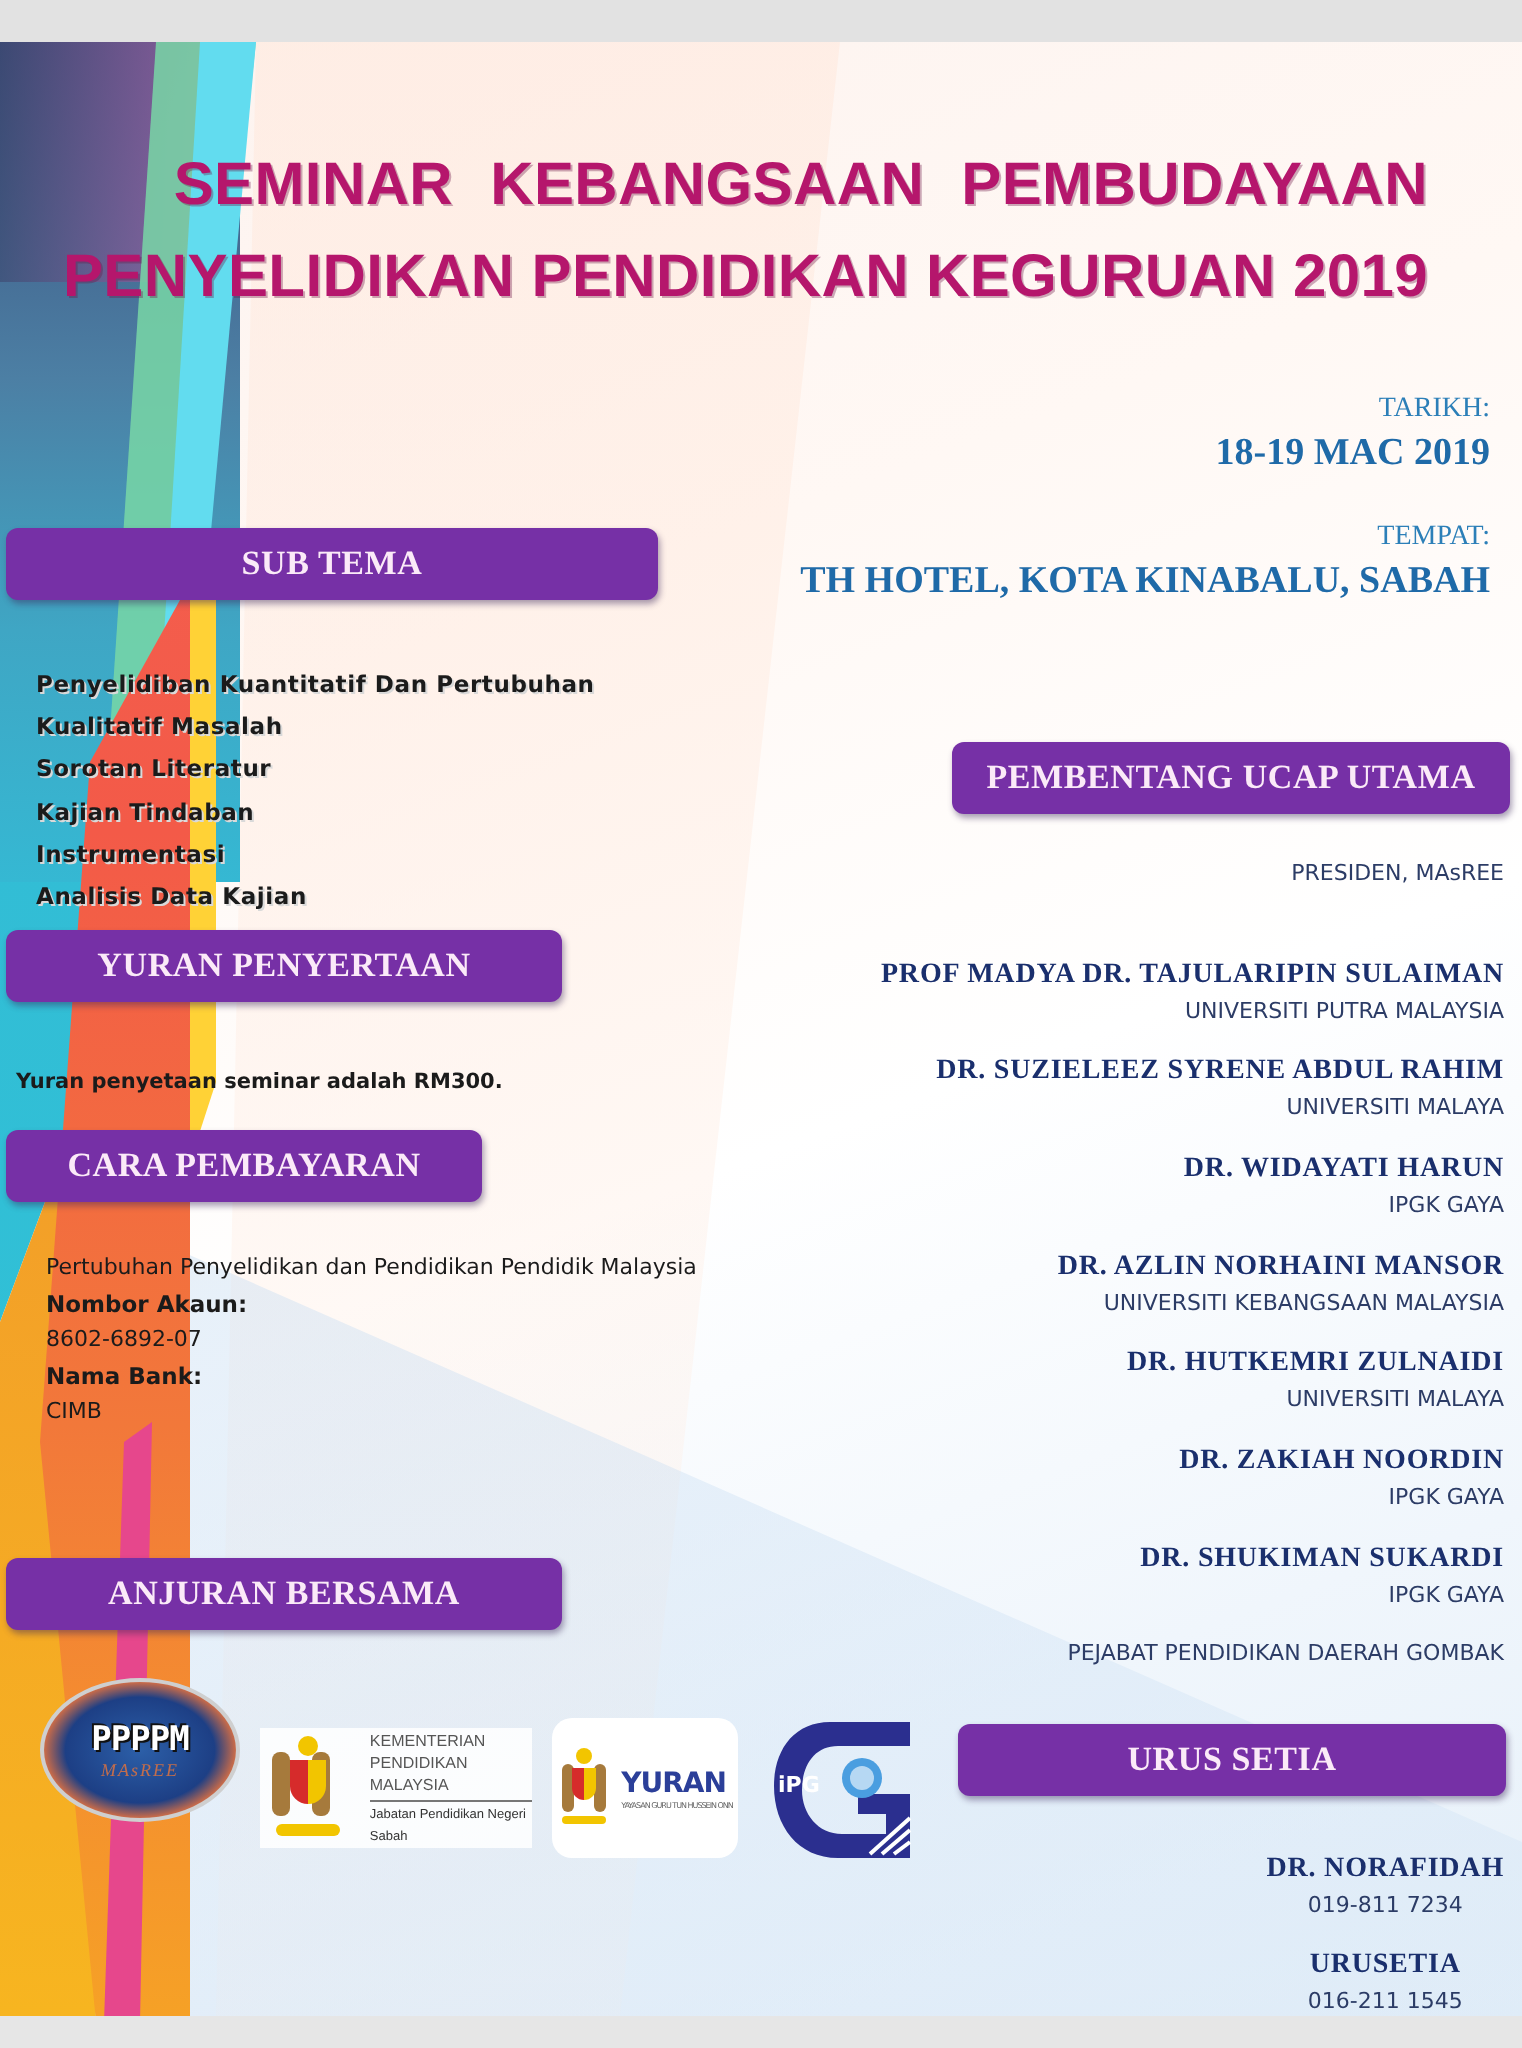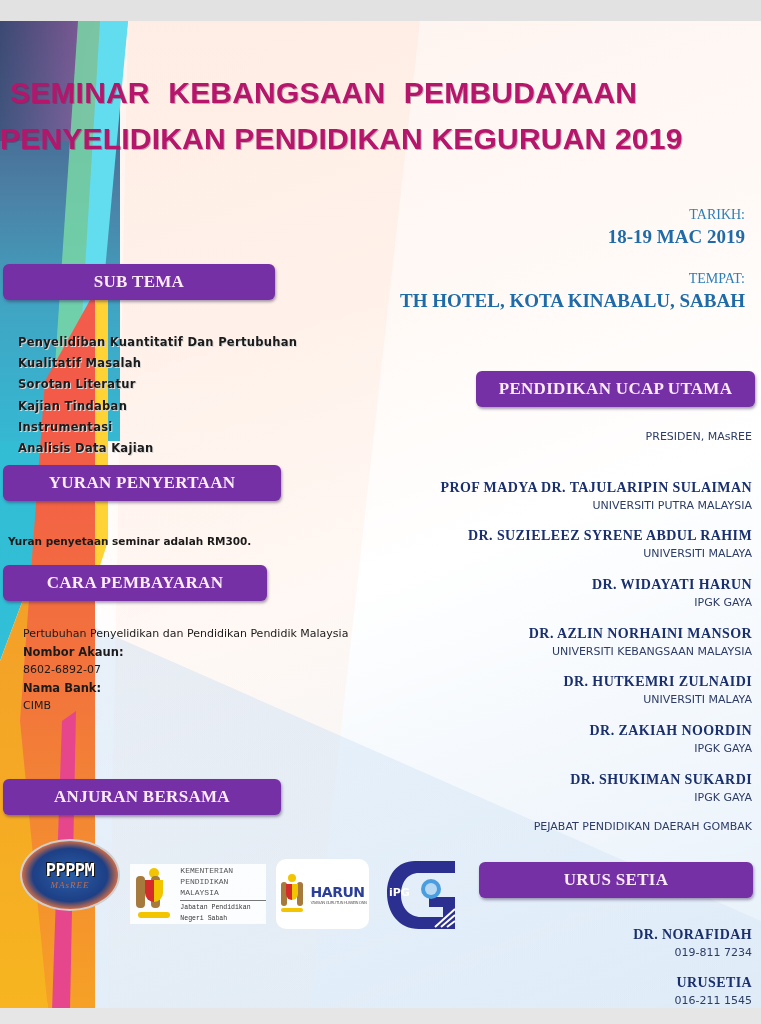--- a/index.html
+++ b/index.html
@@ -31,29 +31,29 @@
   .bg-orange-left { left: 0; top: 0; width: 761px; height: 987px;
     clip-path: polygon(0 640px, 30px 560px, 48px 990px, 0 990px); background: linear-gradient(180deg,#c46f3a 0%, #f1962c 40%, #f7b520 100%); }
   .bg-pink { left: 0; top: 0; width: 761px; height: 987px;
     clip-path: polygon(62px 700px, 76px 690px, 70px 990px, 52px 990px); background: #e6478c; }
   .bg-lightblue { left: 0; top: 0; width: 761px; height: 987px;
     clip-path: polygon(80px 600px, 761px 900px, 761px 987px, 80px 987px); background: linear-gradient(160deg, rgba(190,215,240,0.5), rgba(210,228,245,0.35)); }
   .bg-soft-peach { left: 0; top: 0; width: 761px; height: 987px;
     clip-path: polygon(128px 0, 420px 0, 310px 987px, 108px 987px); background: linear-gradient(180deg, rgba(255,232,220,0.55), rgba(255,240,230,0.2)); }
 
   
-  .title { position: absolute; left: 0; top: 55px; width: 714px; text-align: left; }
+  .title { position: absolute; left: 0; top: 55px; width: 714px; text-align: right; }
   .title-line { display: block; color: #b5166c; font-weight: bold; font-size: 30px; letter-spacing: 0.2px;
     text-shadow: 1px 1px 0 rgba(110,20,70,0.35); }
   .title-line.l1 { margin-left: 10px; word-spacing: 10px; }
   .title-line.l2 { margin-top: 12px; }
 
   
   .info { position: absolute; right: 16px; text-align: right; font-family: "Liberation Serif", serif; }
-  .info .lbl { color: #2c7fb8; font-size: 14px; display: block; margin-top: 10px; }
+  .info .lbl { color: #2c7fb8; font-size: 14px; display: block; }
   .info .val { color: #1f6aa8; font-weight: bold; display: block; margin-top: 3px; }
   .info.date { top: 176px; }
   .info.date .val { font-size: 19px; }
   .info.venue { top: 240px; }
   .info.venue .val { font-size: 19px; }
 
   
   .bar { position: absolute; height: 36px; background: #7630a6; border-radius: 6px;
     box-shadow: 1px 2px 3px rgba(60,40,90,0.45);
     color: #fbeaf8; font-family: "Liberation Serif", serif; font-weight: bold; font-size: 17px;
@@ -80,41 +80,41 @@
     text-shadow: 1px 1px 0 #111, -1px -1px 0 #111; }
   .logo-ppppm .t2 { color: #c26d4c; font-style: italic; font-size: 9px; font-family: "Liberation Serif", serif; letter-spacing: 1px; }
 
   .logo-kpm { left: 130px; top: 843px; width: 136px; height: 60px; background: rgba(255,255,255,0.85); display: flex; align-items: center; }
   .crest { width: 40px; height: 52px; position: relative; margin-left: 4px; }
   .crest .shield { position: absolute; left: 11px; top: 12px; width: 18px; height: 22px; background: linear-gradient(90deg,#d62b2b 0 50%, #f2c500 50% 100%); border-radius: 0 0 9px 9px; }
   .crest .lion-l, .crest .lion-r { position: absolute; top: 8px; width: 9px; height: 32px; background: #a67a3c; border-radius: 4px; }
   .crest .lion-l { left: 2px; } .crest .lion-r { right: 2px; }
   .crest .star { position: absolute; left: 15px; top: 0px; width: 10px; height: 10px; background: #f2c500; border-radius: 50%; }
   .crest .scroll { position: absolute; left: 4px; bottom: 2px; width: 32px; height: 6px; background: #f2c500; border-radius: 3px; }
-  .kpm-text { margin-left: 18px; font-family: Liberation Mono, monospace; color: #555; font-size: 8px; line-height: 11px; }
+  .kpm-text { margin-left: 18px; font-family: Liberation Sans, sans-serif; color: #555; font-size: 8px; line-height: 11px; }
   .kpm-text .sub { display: block; border-top: 1px solid #777; font-size: 6.5px; color: #333; margin-top: 2px; padding-top: 1px; }
 
   .logo-ygtho { left: 276px; top: 838px; width: 93px; height: 70px; background: #ffffff; border-radius: 10px; display: flex; align-items: center; justify-content: center; gap: 6px; }
   .logo-ygtho .crest { width: 26px; height: 40px; margin-left: 0; }
   .logo-ygtho .crest .shield { left: 7px; top: 10px; width: 12px; height: 16px; }
   .logo-ygtho .crest .lion-l, .logo-ygtho .crest .lion-r { width: 6px; height: 24px; }
   .logo-ygtho .crest .star { left: 9px; width: 8px; height: 8px; }
   .logo-ygtho .crest .scroll { left: 2px; width: 22px; height: 4px; }
   .ygtho-text { color: #2b3f99; font-weight: bold; font-size: 14px; font-family: "DejaVu Sans", sans-serif; letter-spacing: -0.5px; }
   .ygtho-text .sub { display: block; font-size: 4px; color: #666; font-weight: normal; text-align: center; }
 
   .logo-ipg { left: 385px; top: 838px; width: 72px; height: 72px; }
 
   
   .speakers { position: absolute; right: 9px; top: 408px; width: 360px; text-align: right; }
   .speaker { height: 48.7px; }
   .speaker .name { display: block; font-family: "Liberation Serif", serif; font-weight: bold; color: #1a2f6d; font-size: 14px; letter-spacing: 0.4px; line-height: 20px; }
   .speaker .org { display: block; font-family: "DejaVu Sans", sans-serif; color: #2c3c66; font-size: 11px; line-height: 16px; margin-top: 0px; }
 
-  .secretariat { position: absolute; right: 9px; top: 904px; text-align: right; }
+  .secretariat { position: absolute; right: 9px; top: 904px; text-align: center; }
   .sec-item { height: 48px; }
   .sec-item .name { display: block; font-family: "Liberation Serif", serif; font-weight: bold; color: #1a2f6d; font-size: 14px; line-height: 20px; letter-spacing: 0.4px; }
   .sec-item .phone { display: block; font-family: "DejaVu Sans", sans-serif; color: #2c3c66; font-size: 11px; line-height: 16px; }
 </style>
 </head>
 <body>
 
 <div class="topbar"></div>
 
 <div class="poster">
@@ -138,34 +138,34 @@
   <div class="info date">
     <span class="lbl">TARIKH:</span>
     <span class="val">18-19 MAC 2019</span>
   </div>
 
   <div class="info venue">
     <span class="lbl">TEMPAT:</span>
     <span class="val">TH HOTEL, KOTA KINABALU, SABAH</span>
   </div>
 
-  <div class="bar" style="left:3px; top:243px; width:272px;">SUB TEMA</div>
+  <div class="bar" style="left:3px; top:243px; width:326px;">SUB TEMA</div>
   <ul class="subtema-list">
     <li>Penyelidiban Kuantitatif Dan Pertubuhan</li>
     <li>Kualitatif Masalah</li>
     <li>Sorotan Literatur</li>
     <li>Kajian Tindaban</li>
     <li>Instrumentasi</li>
     <li>Analisis Data Kajian</li>
   </ul>
 
   <div class="bar" style="left:3px; top:444px; width:278px;">YURAN PENYERTAAN</div>
   <div class="fee-text">Yuran penyetaan seminar adalah RM300.</div>
 
-  <div class="bar" style="left:3px; top:544px; width:264px;">CARA PEMBAYARAN</div>
+  <div class="bar" style="left:3px; top:544px; width:238px;">CARA PEMBAYARAN</div>
   <div class="payment">
     <span class="row v">Pertubuhan Penyelidikan dan Pendidikan Pendidik Malaysia</span>
     <span class="row k">Nombor Akaun:</span>
     <span class="row v">8602-6892-07</span>
     <span class="row k">Nama Bank:</span>
     <span class="row v">CIMB</span>
   </div>
 
   <div class="bar" style="left:3px; top:758px; width:278px;">ANJURAN BERSAMA</div>
 
@@ -192,38 +192,38 @@
 
   <div class="logo logo-ygtho">
     <div class="crest">
       <div class="star"></div>
         <div class="lion-l"></div>
         <div class="lion-r"></div>
         <div class="shield"></div>
         <div class="scroll"></div>
     </div>
     <div class="ygtho-text">
-      <span>HARUN</span>
+      <span>YURAN</span>
       <span class="sub">YAYASAN GURU TUN HUSSEIN ONN</span>
     </div>
   </div>
 
   <div class="logo logo-ipg">
     <svg width="72" height="72" viewBox="0 0 72 72">
       <path d="M70 2 H30 C12 2 2 16 2 34 C2 54 14 70 34 70 H70 V38 H44 V48 H58 V58 H36 C24 58 16 48 16 36 C16 24 22 14 34 14 H70 Z" fill="#2b2f8f"></path>
       <circle cx="46" cy="30" r="10" fill="#4a9ee0"></circle>
       <circle cx="46" cy="30" r="6" fill="#ffffff" opacity="0.6"></circle>
       <text x="4" y="37" fill="#ffffff" font-family="DejaVu Sans, sans-serif" font-weight="bold" font-size="11">iPG</text>
       <line x1="50" y1="68" x2="70" y2="50" stroke="#ffffff" stroke-width="2"></line>
       <line x1="56" y1="68" x2="70" y2="56" stroke="#ffffff" stroke-width="2"></line>
       <line x1="62" y1="68" x2="70" y2="62" stroke="#ffffff" stroke-width="2"></line>
     </svg>
   </div>
 
-  <div class="bar" style="left:476px; top:350px; width:279px;">PENDIDIKAN UCAP UTAMA</div>
+  <div class="bar" style="left:476px; top:350px; width:279px;">PEMBENTANG UCAP UTAMA</div>
   <div class="speakers">
     <div class="speaker">
       <span class="org">PRESIDEN, MAsREE</span>
     </div>
     <div class="speaker">
       <span class="name">PROF MADYA DR. TAJULARIPIN SULAIMAN</span>
       <span class="org">UNIVERSITI PUTRA MALAYSIA</span>
     </div>
     <div class="speaker">
       <span class="name">DR. SUZIELEEZ SYRENE ABDUL RAHIM</span>

